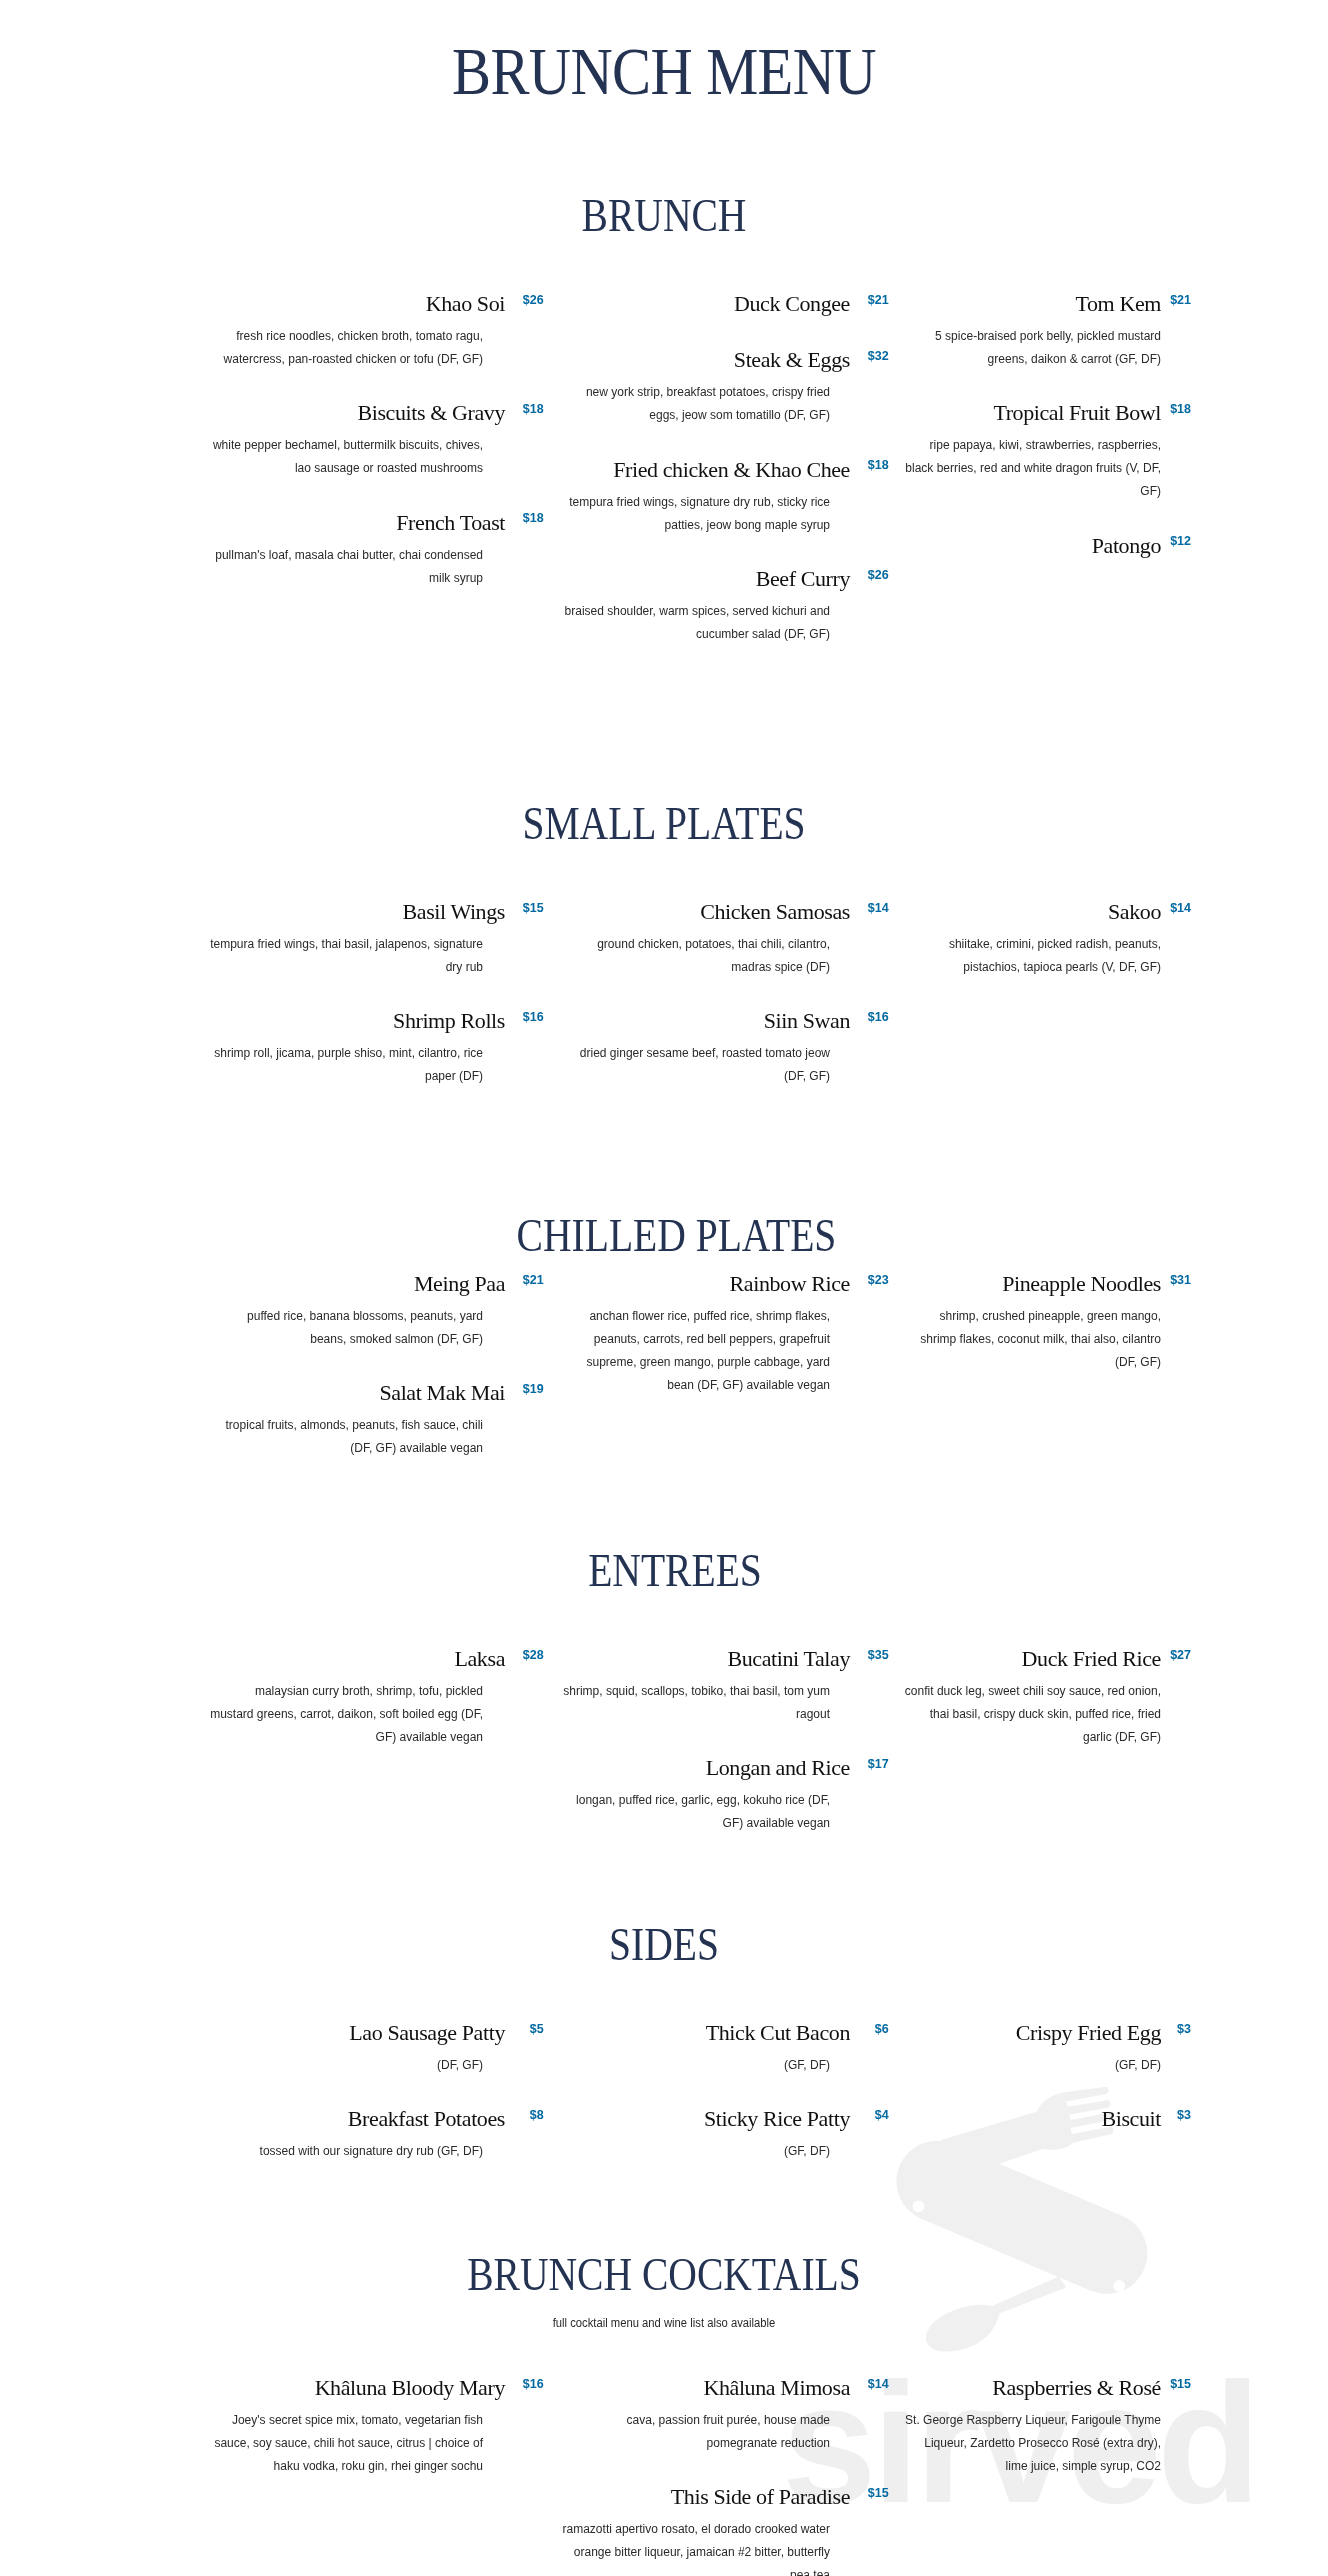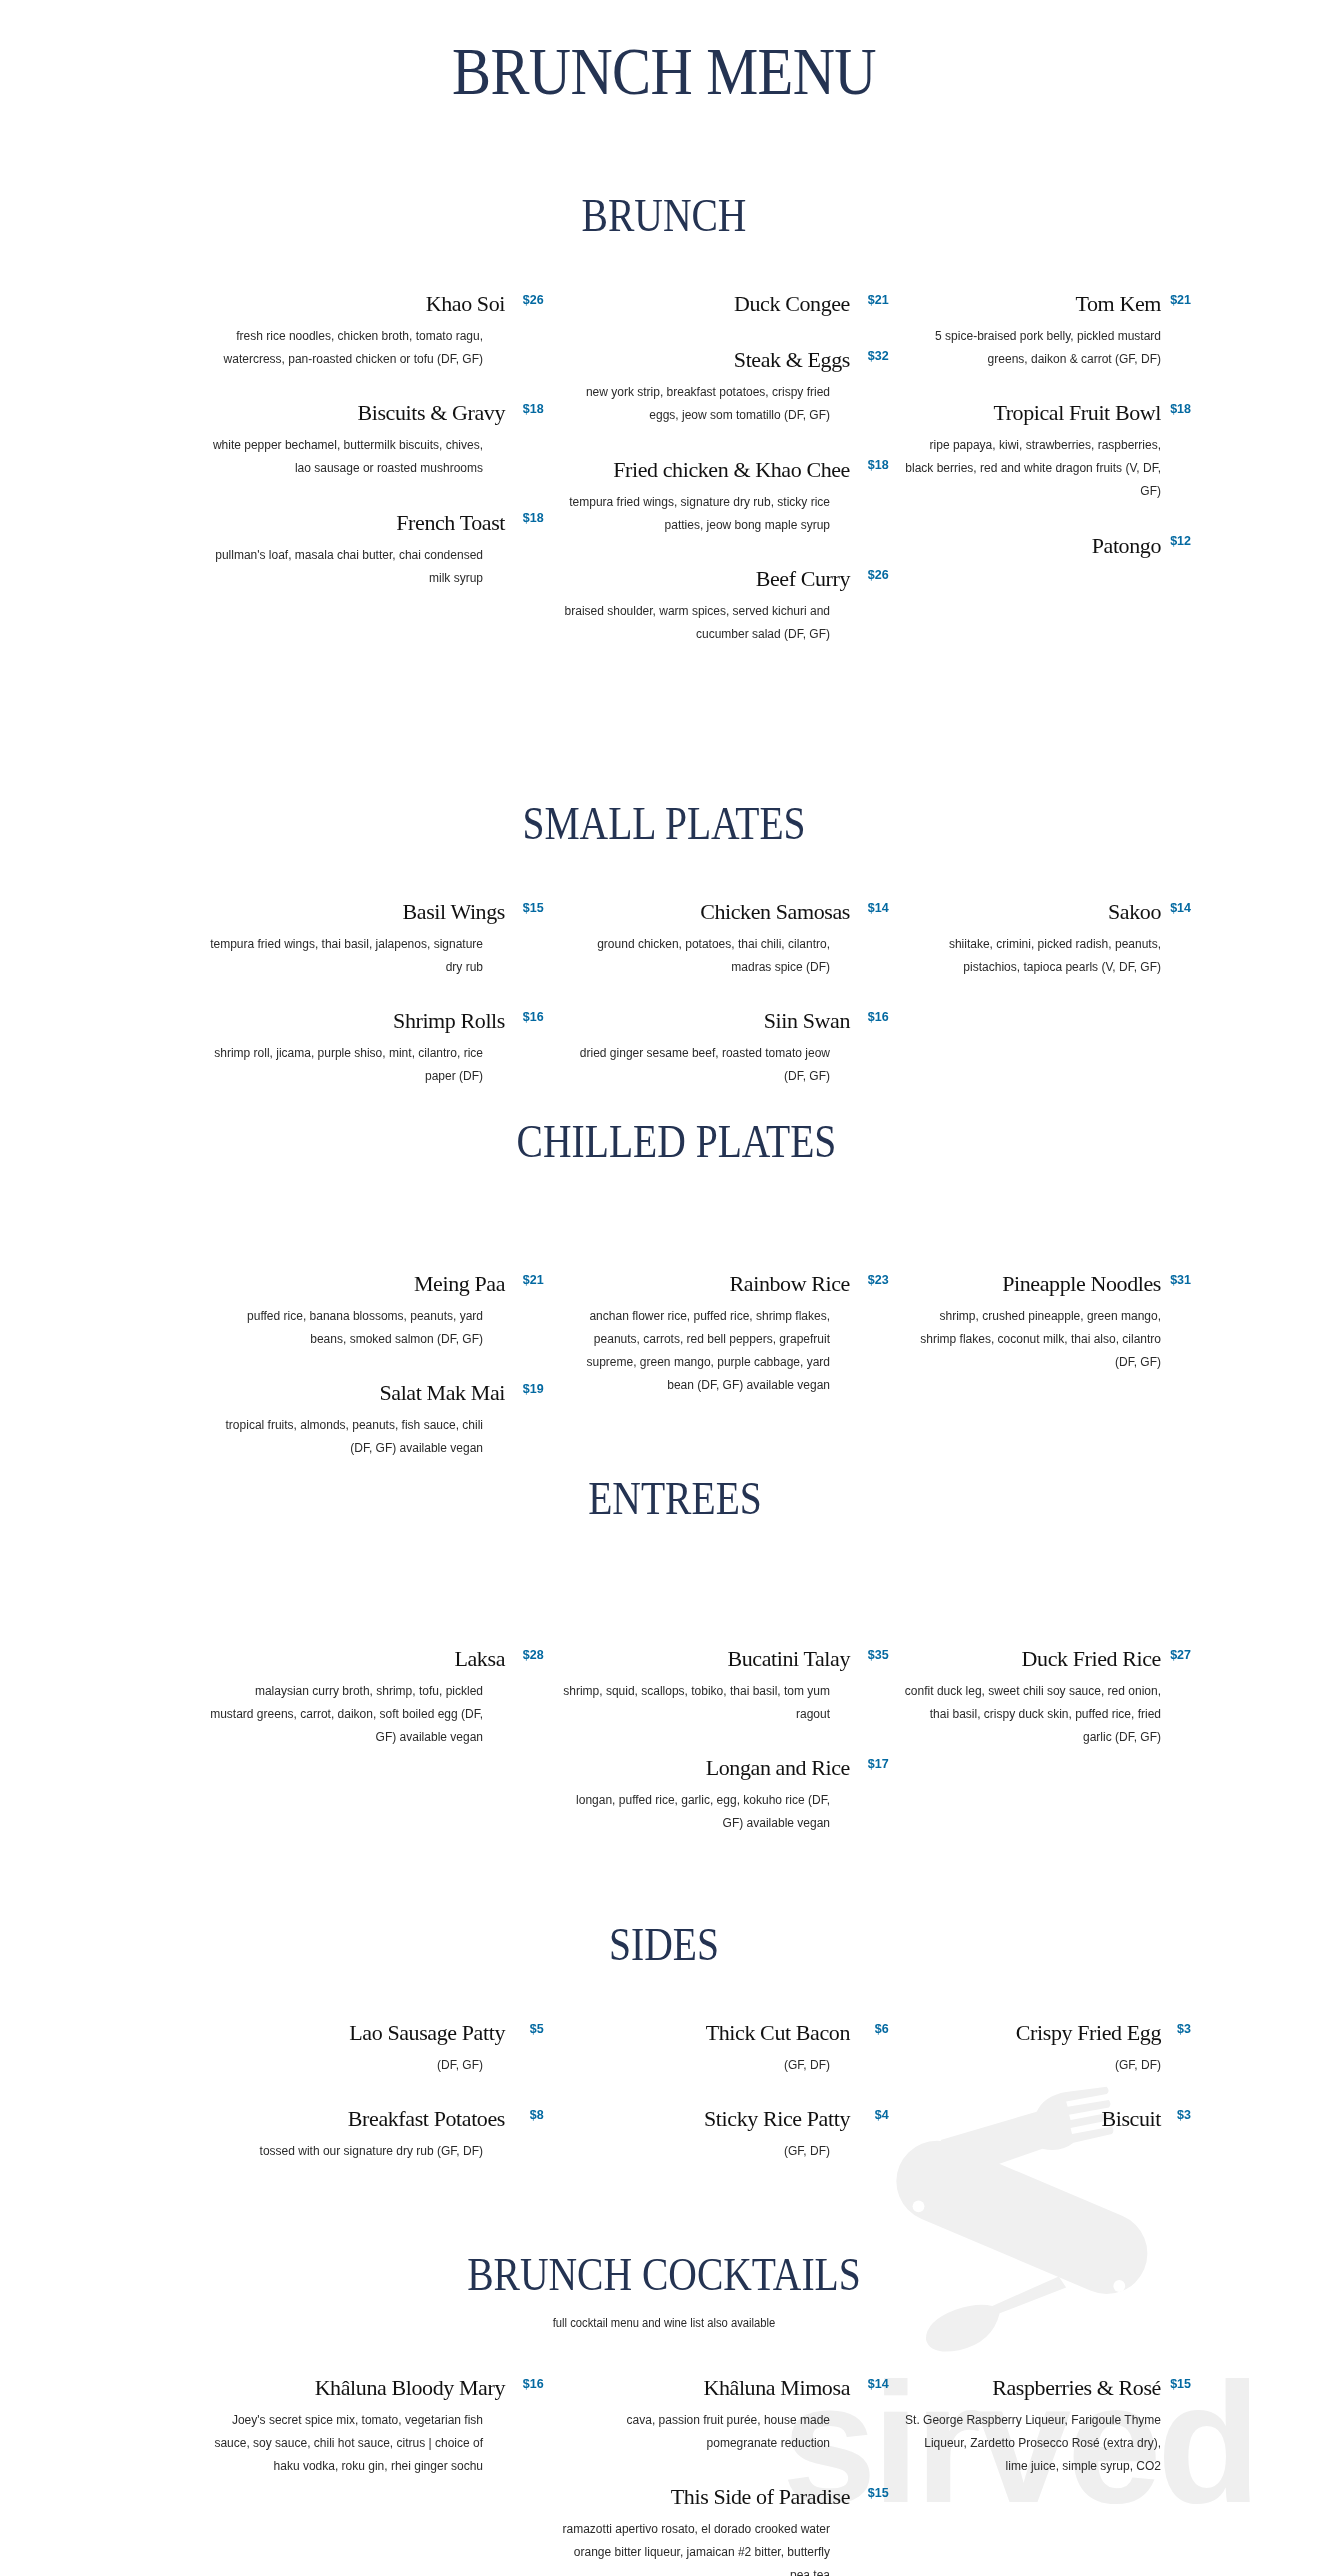--- a/index.html
+++ b/index.html
@@ -225,21 +225,21 @@
     </div>
     <div class="col">
       <div class="item">
         <div class="item-name">Sakoo</div>
         <div class="item-price">$14</div>
         <div class="item-desc">shiitake, crimini, picked radish, peanuts, pistachios, tapioca pearls (V, DF, GF)</div>
       </div>
     </div>
   </div>
 
-  <section class="section" style="top:1119px;padding-left:25px;">
+  <section class="section" style="top:1213px;padding-left:25px;">
     <h2 class="section-title">CHILLED PLATES</h2>
   </section>
   <div class="columns" style="top:1271px;">
     <div class="col">
       <div class="item">
         <div class="item-name">Meing Paa</div>
         <div class="item-price">$21</div>
         <div class="item-desc">puffed rice, banana blossoms, peanuts, yard beans, smoked salmon (DF, GF)</div>
       </div>
       <div class="item">
@@ -257,21 +257,21 @@
     </div>
     <div class="col">
       <div class="item">
         <div class="item-name">Pineapple Noodles</div>
         <div class="item-price">$31</div>
         <div class="item-desc">shrimp, crushed pineapple, green mango, shrimp flakes, coconut milk, thai also, cilantro (DF, GF)</div>
       </div>
     </div>
   </div>
 
-  <section class="section" style="top:1476px;padding-left:22px;">
+  <section class="section" style="top:1548px;padding-left:22px;">
     <h2 class="section-title">ENTREES</h2>
   </section>
   <div class="columns" style="top:1646px;">
     <div class="col">
       <div class="item">
         <div class="item-name">Laksa</div>
         <div class="item-price">$28</div>
         <div class="item-desc">malaysian curry broth, shrimp, tofu, pickled mustard greens, carrot, daikon, soft boiled egg (DF, GF) available vegan</div>
       </div>
     </div>

